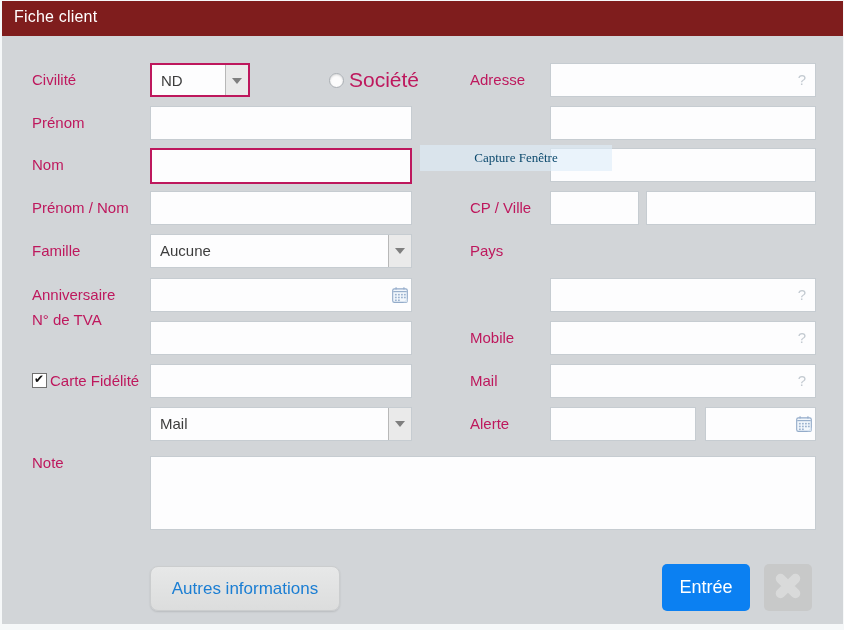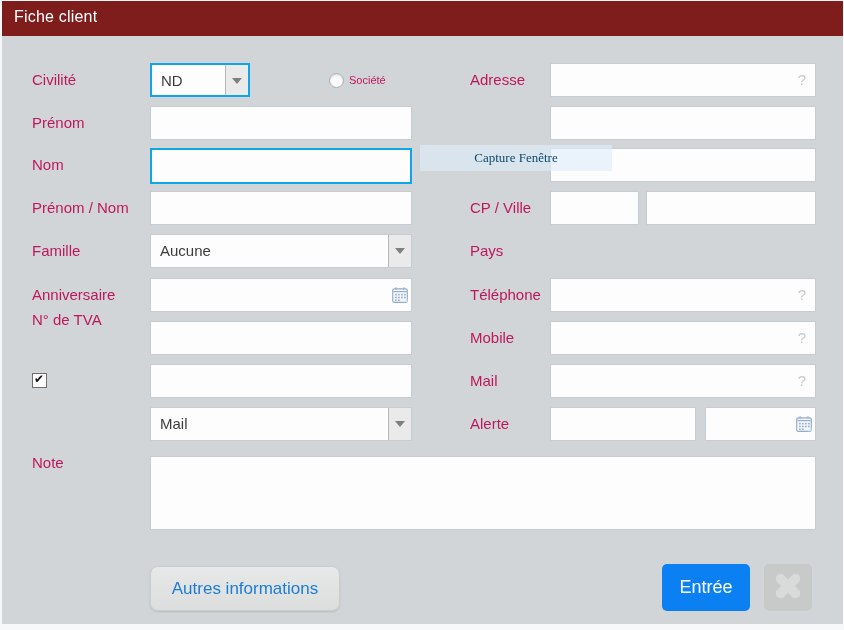--- a/index.html
+++ b/index.html
@@ -4,21 +4,21 @@
 <style>
   html,body{margin:0;padding:0;}
   body{font-family:"Liberation Sans",sans-serif;background:#fff;}
   .page{position:relative;width:844px;height:630px;background:#f6f8f9;overflow:hidden;}
   .dialog{position:absolute;left:2px;top:1px;width:841px;height:623px;background:#d2d5d8;}
   .titlebar{position:absolute;left:0;top:0;width:100%;height:35px;background:#7f1d1d;}
   .title{position:absolute;left:12px;top:7px;color:#ffffff;font-size:16px;letter-spacing:.2px;}
   .lbl{position:absolute;height:34px;line-height:34px;color:#be185d;font-size:15px;white-space:nowrap;}
   .field{position:absolute;height:34px;box-sizing:border-box;background:#fdfdfe;border:1px solid #c6ccd1;}
   input.field{padding:0 8px;font-size:15px;color:#333;outline:none;font-family:"Liberation Sans",sans-serif;}
-  .field.focused{border:2px solid #0ea5e9;}
+  .field.focused{border:2px solid #be185d;}
   .select{cursor:default;}
   .select .val{position:absolute;left:9px;top:0;line-height:32px;font-size:15px;color:#3d3d3d;}
   .dd-btn{position:absolute;right:0;top:0;bottom:0;width:22px;background:#eaeaea;border-left:1px solid #b8b8b8;}
   .dd-btn::after{content:"";position:absolute;left:6px;top:13px;width:0;height:0;border-left:5px solid transparent;border-right:5px solid transparent;border-top:6px solid #7f7f7f;}
   .hint{position:absolute;right:9px;top:0;line-height:32px;font-size:15px;color:#c3cad1;}
   .cal{position:absolute;right:2px;top:7px;width:18px;height:18px;cursor:pointer;}
   .radio{position:absolute;width:13px;height:13px;border-radius:50%;background:#fcfcfc;border:1px solid #a9aeb3;box-shadow:inset 0 1px 2px rgba(0,0,0,.15);}
   .checkbox{position:absolute;width:13px;height:13px;background:#fff;border:1px solid #707070;text-align:center;cursor:pointer;}
   .checkbox .check{position:absolute;left:1px;top:-3px;font-size:12px;color:#111;line-height:16px;}
   .note-area{position:absolute;box-sizing:border-box;background:#fdfdfe;border:1px solid #c6ccd1;resize:none;outline:none;font-family:"Liberation Sans",sans-serif;font-size:14px;padding:6px 8px;}
@@ -37,21 +37,21 @@
     <div class="titlebar">
       <span class="title">Fiche client</span>
     </div>
 
     <div class="lbl" style="left:30px;top:62px">Civilité</div>
     <div class="field select focused" style="left:148px;top:62px;width:100px">
       <span class="val">ND</span>
       <span class="dd-btn"></span>
     </div>
     <div class="radio" style="left:327px;top:72px"></div>
-    <div class="lbl" style="left:347px;top:62px;font-size:11px">Société</div>
+    <div class="lbl" style="left:347px;top:62px;font-size:21px">Société</div>
 
     <div class="lbl" style="left:30px;top:105px">Prénom</div>
     <input class="field" style="left: 148px; top: 105px; width: 262px;" value="">
 
     <div class="lbl" style="left:30px;top:147px">Nom</div>
     <input class="field focused" style="left: 148px; top: 147px; width: 262px; height: 36px;" value="">
 
     <div class="lbl" style="left:30px;top:190px">Prénom / Nom</div>
     <input class="field" style="left: 148px; top: 190px; width: 262px;" value="">
 
@@ -85,20 +85,21 @@
           </svg>
       </span>
     </div>
 
     <div class="lbl" style="left:30px;top:302px">N° de TVA</div>
     <input class="field" style="left: 148px; top: 320px; width: 262px;" value="">
 
     <div class="checkbox" style="left:30px;top:372px">
       <span class="check">✔</span>
     </div>
+    <div class="lbl" style="left:48px;top:363px">Carte Fidélité</div>
     <input class="field" style="left: 148px; top: 363px; width: 262px;" value="">
 
     <div class="field select" style="left:148px;top:406px;width:262px">
       <span class="val">Mail</span>
       <span class="dd-btn"></span>
     </div>
 
     <div class="lbl" style="left:30px;top:445px">Note</div>
     <textarea class="note-area" style="left: 148px; top: 455px; width: 666px; height: 74px;"></textarea>
 
@@ -108,21 +109,20 @@
     </div>
     <input class="field" style="left: 548px; top: 105px; width: 266px;" value="">
     <input class="field" style="left: 548px; top: 147px; width: 266px;" value="">
 
     <div class="lbl" style="left:468px;top:190px">CP / Ville</div>
     <input class="field" style="left: 548px; top: 190px; width: 89px;" value="">
     <input class="field" style="left: 644px; top: 190px; width: 170px;" value="">
 
     <div class="lbl" style="left:468px;top:233px">Pays</div>
 
-    <div class="lbl" style="left:468px;top:277px">Téléphone</div>
     <div class="field" style="left:548px;top:277px;width:266px">
       <span class="hint">?</span>
     </div>
 
     <div class="lbl" style="left:468px;top:320px">Mobile</div>
     <div class="field" style="left:548px;top:320px;width:266px">
       <span class="hint">?</span>
     </div>
 
     <div class="lbl" style="left:468px;top:363px">Mail</div>

